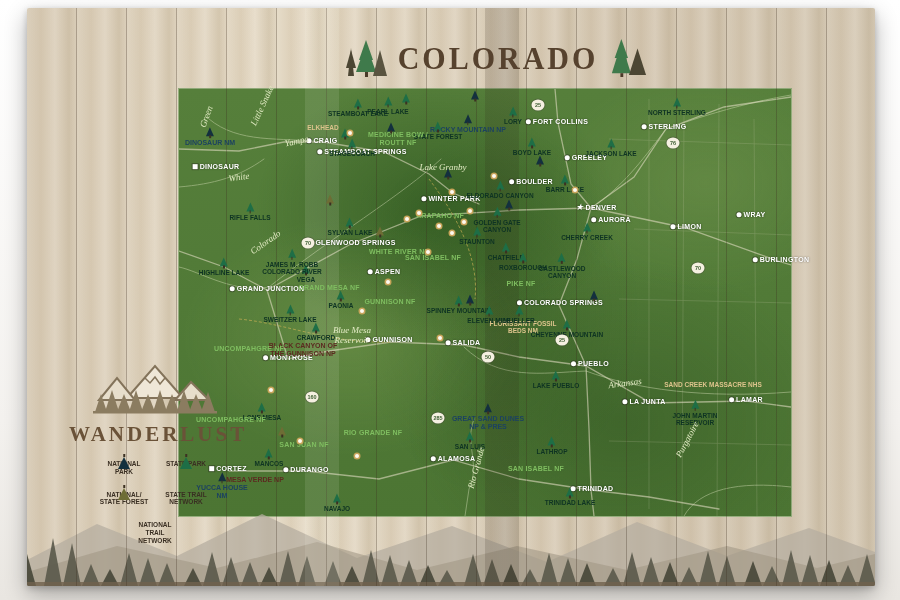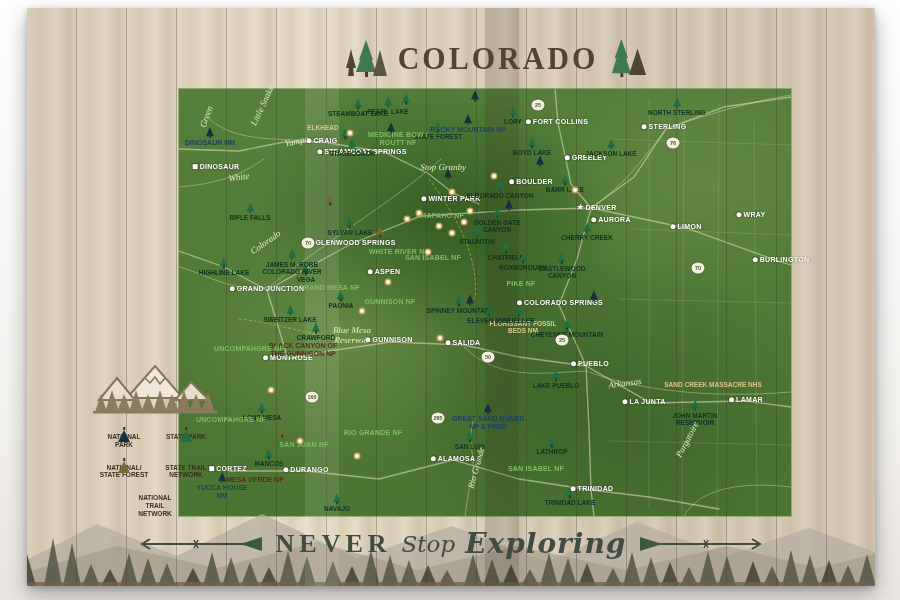--- a/index.html
+++ b/index.html
@@ -151,20 +151,21 @@
           <polygon points="40,52 47,30 54,52"></polygon>
             <polygon points="52,52 59,34 66,52"></polygon>
             <polygon points="64,52 71,30 78,52"></polygon>
           <polygon points="76,52 83,34 90,52"></polygon>
             <polygon points="88,52 95,30 102,52"></polygon>
             <polygon points="100,52 107,34 114,52"></polygon>
           <polygon points="112,52 119,32 126,52"></polygon>
         </g>
         <rect x="4" y="51" width="124" height="2.5" fill="#8b7c60"></rect>
       </svg>
+      <div class="brand">WANDERLUST</div>
       <div class="litems" id="legend-items">
           <div class="li">
             <span><i class="tr d"></i></span>
             <span class="lt" style="white-space: pre-line;">NATIONAL PARK</span>
           </div>
           <div class="li">
             <span><i class="tr g"></i></span>
             <span class="lt" style="white-space: pre-line;">STATE PARK</span>
           </div>
           <div class="li">
@@ -230,37 +231,20 @@
           <polygon points="755,84 764,48 773,84" fill="#5b5a4c" opacity="0.92"></polygon>
           <polygon points="774,84 783,53 792,84" fill="#5b5a4c" opacity="0.92"></polygon>
           <polygon points="793,84 802,58 811,84" fill="#484839" opacity="0.92"></polygon>
           <polygon points="812,84 821,63 830,84" fill="#5b5a4c" opacity="0.92"></polygon>
           <polygon points="831,84 840,52 849,84" fill="#5b5a4c" opacity="0.92"></polygon>
           <polygon points="857,84 866,36 875,84" fill="#5b5a4c" opacity="0.92"></polygon>
         </g>
       <rect x="0" y="80" width="848" height="4" fill="#70614d" opacity="0.8"></rect>
     </svg>
 
-    <div class="footer">
-      <svg width="130" height="18" viewBox="0 0 130 18">
-        <line x1="6" y1="9" x2="126" y2="9" stroke="#454d42" stroke-width="2"></line>
-        <polygon points="126,2 104,9 126,16" fill="#3c5a39"></polygon>
-        <path d="M14,4 L6,9 L14,14" stroke="#454d42" stroke-width="2" fill="none"></path>
-        <path d="M58,5 L62,13 M62,5 L58,13" stroke="#454d42" stroke-width="1.5"></path>
-      </svg>
-      <span class="never">NEVER</span>
-      <span class="stop">Stop</span>
-      <span class="exploring">Exploring</span>
-      <svg width="130" height="18" viewBox="0 0 130 18">
-        <line x1="4" y1="9" x2="124" y2="9" stroke="#454d42" stroke-width="2"></line>
-        <polygon points="4,2 26,9 4,16" fill="#3c5a39"></polygon>
-        <path d="M116,4 L124,9 L116,14" stroke="#454d42" stroke-width="2" fill="none"></path>
-        <path d="M68,5 L72,13 M72,5 L68,13" stroke="#454d42" stroke-width="1.5"></path>
-      </svg>
-    </div>
 
     <div class="layer" id="marker-layer">
         <div class="m city" style="left: 530px; top: 114px;">
           <i class="dot"></i>
           <span class="tx">FORT COLLINS</span>
         </div>
         <div class="m city" style="left: 559px; top: 150px;">
           <i class="dot"></i>
           <span class="tx">GREELEY</span>
         </div>
@@ -602,21 +586,21 @@
         <div class="m river rot" style="--r: -8deg; left: 598px; top: 376px;">
           <span class="tx">Arkansas</span>
         </div>
         <div class="m river rot" style="--r: -75deg; left: 450px; top: 460px;">
           <span class="tx">Rio Grande</span>
         </div>
         <div class="m river rot" style="--r: -62deg; left: 661px; top: 432px;">
           <span class="tx">Purgatoire</span>
         </div>
         <div class="m river" style="left: 416px; top: 160px;">
-          <span class="tx">Stop Granby</span>
+          <span class="tx">Lake Granby</span>
         </div>
         <div class="m river" style="left: 325px; top: 328px; text-align: center;">
           <span class="tx">Blue Mesa
 Reservoir</span>
         </div>
         <div class="m" style="left: 448px; top: 88px;">
           <i class="tr d"></i>
         </div>
         <div class="m" style="left: 364px; top: 120px;">
           <i class="tr d"></i>

